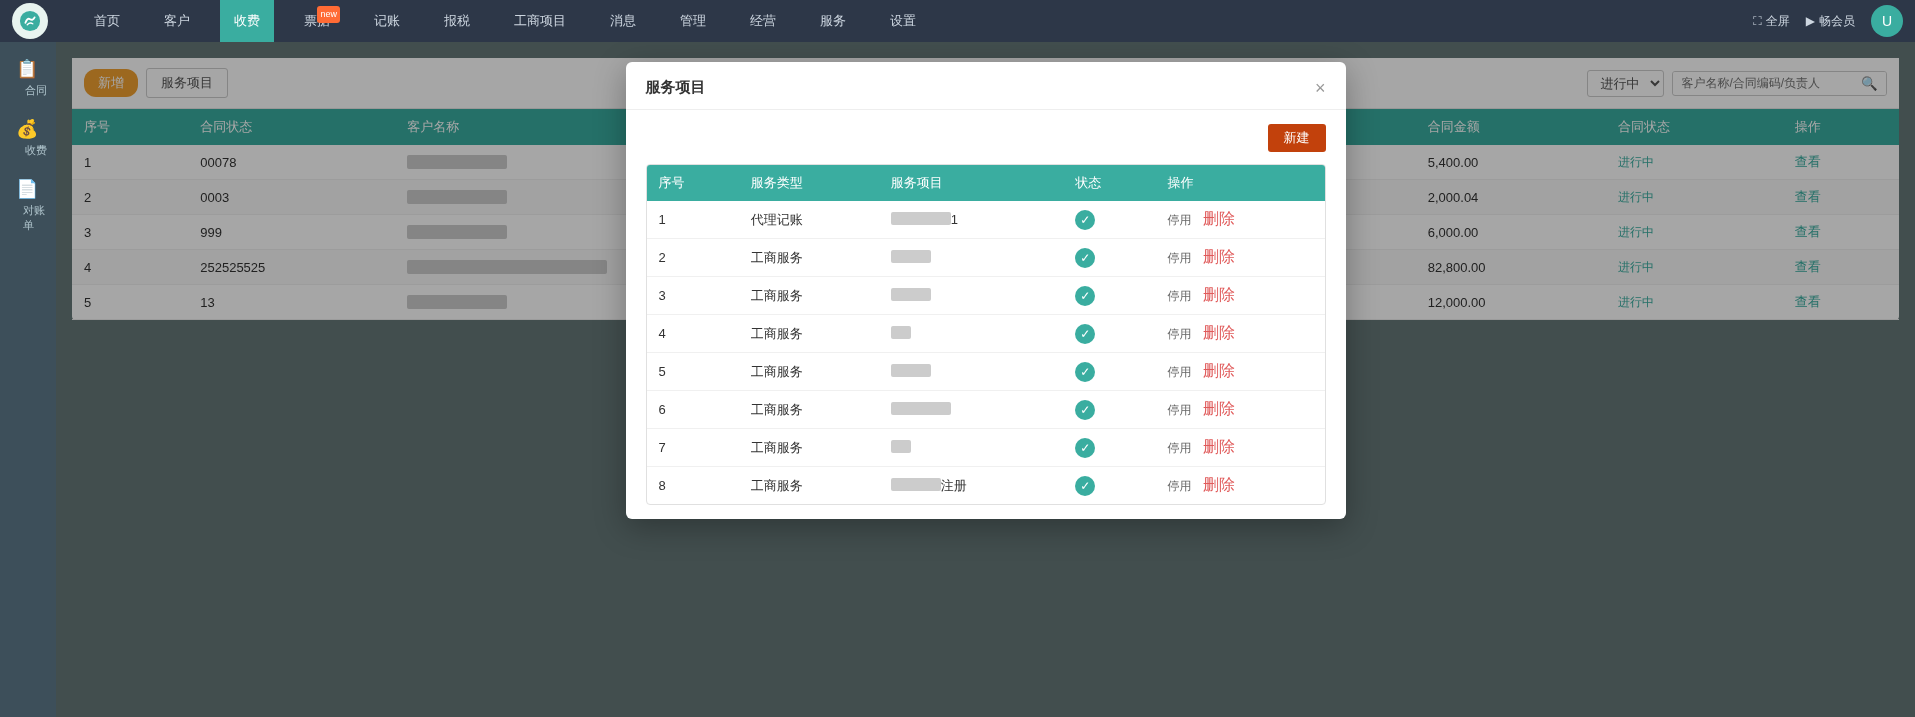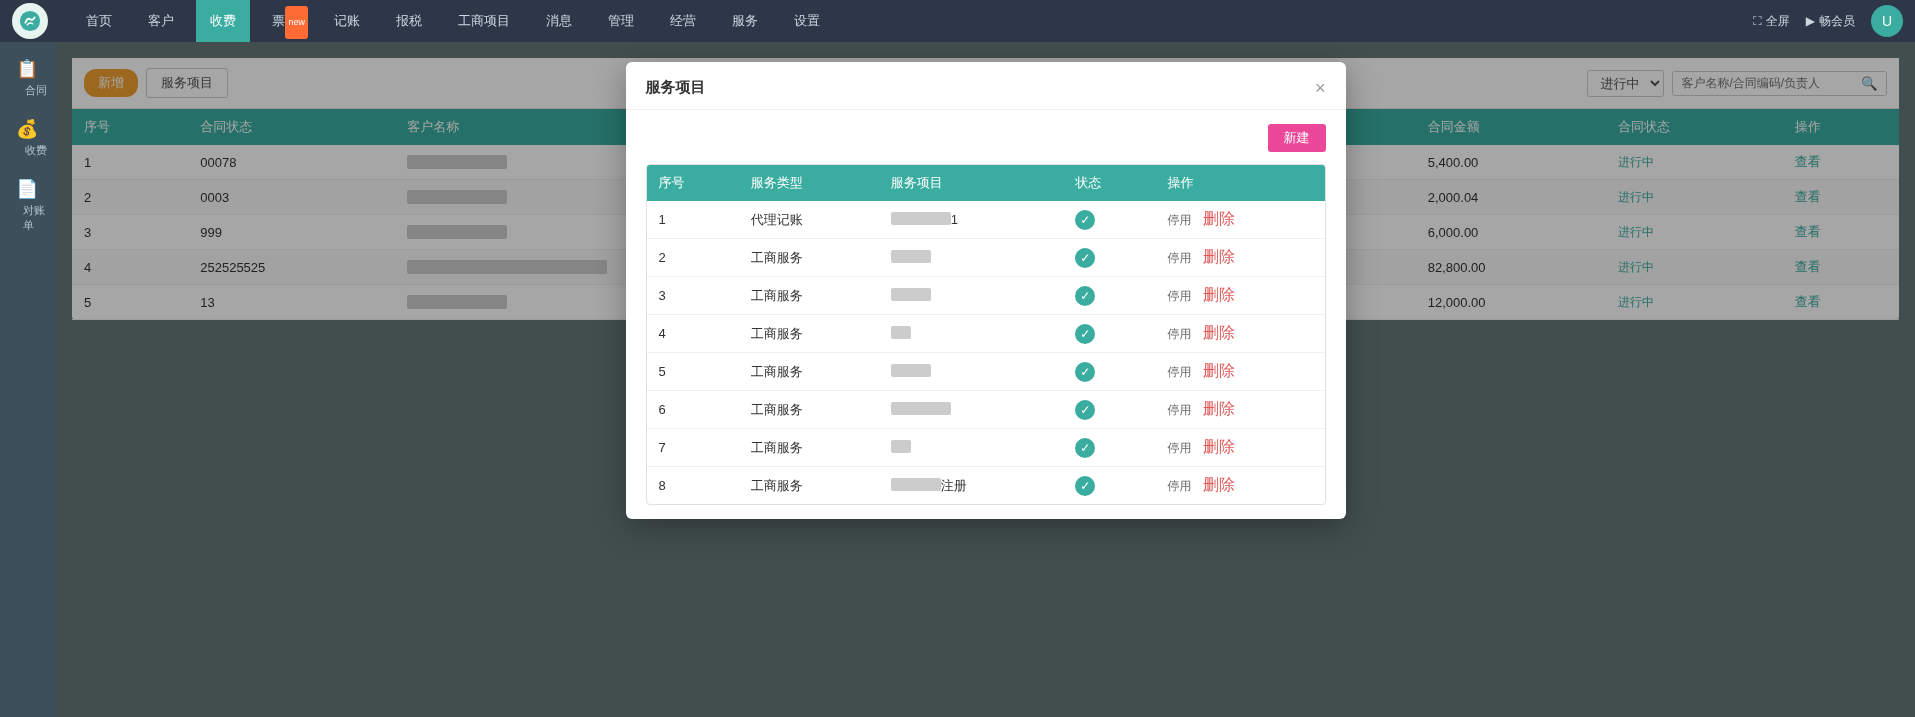--- a/index.html
+++ b/index.html
@@ -5,21 +5,21 @@
     * { box-sizing: border-box; margin: 0; padding: 0; }
     body { font-family: "Microsoft YaHei", "PingFang SC", sans-serif; font-size: 13px; background: #5a6a6a; overflow: hidden; }
 
     
     .top-nav {
       height: 42px;
       background: #2d3748;
       display: flex;
       align-items: center;
       padding: 0 12px;
-      gap: 8px;
+      gap: 16px;
       position: relative;
     }
     .top-nav-logo {
       width: 36px; height: 36px;
       background: #e8f4f0;
       border-radius: 50%;
       display: flex; align-items: center; justify-content: center;
       margin-right: 16px;
       flex-shrink: 0;
     }
@@ -37,21 +37,21 @@
     .nav-item.active {
       background: #3aada0;
       color: #fff;
     }
     .nav-badge {
       position: absolute;
       top: 6px; right: 4px;
       background: #ff6b35;
       color: #fff;
       font-size: 9px;
-      padding: 11px 3px;
+      padding: 3px 3px;
       border-radius: 3px;
       line-height: 1.2;
     }
     .nav-right {
       margin-left: auto;
       display: flex; align-items: center; gap: 16px;
     }
     .nav-right-item {
       color: #cdd6e0;
       cursor: pointer;
@@ -250,21 +250,21 @@
       overflow: hidden;
       display: flex;
       flex-direction: column;
     }
     .modal-toolbar {
       display: flex;
       justify-content: flex-end;
       margin-bottom: 12px;
     }
     .btn-modal-new {
-      background: #ec4899;
+      background: #c2410c;
       color: #fff;
       border: none;
       padding: 5px 16px;
       border-radius: 3px;
       cursor: pointer;
       font-size: 13px;
     }
     .modal-table-wrap {
       flex: 1;
       overflow-y: auto;

